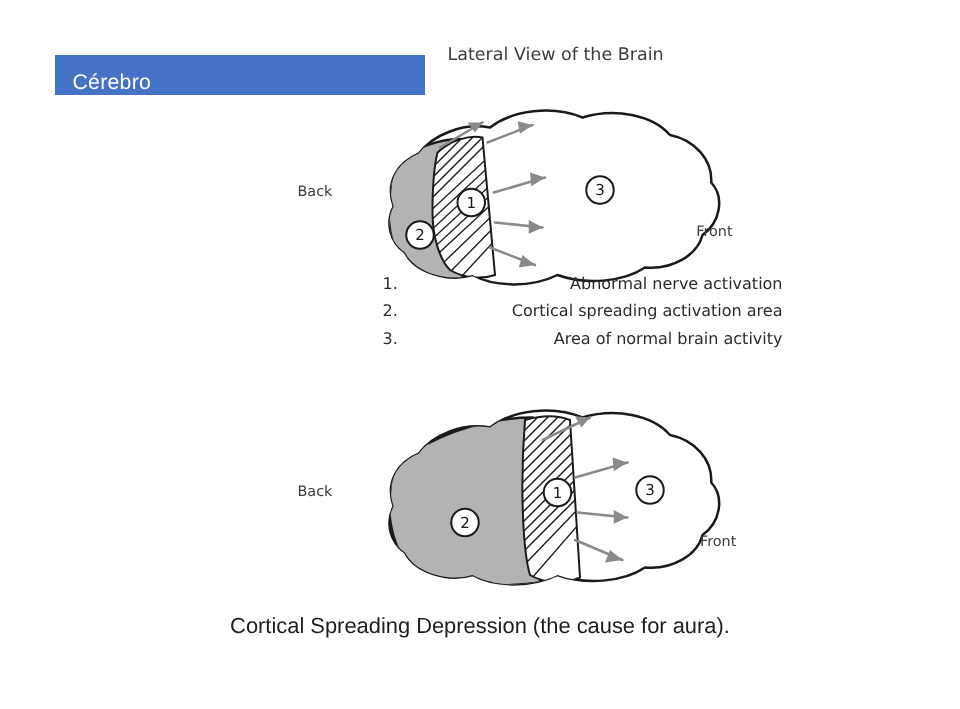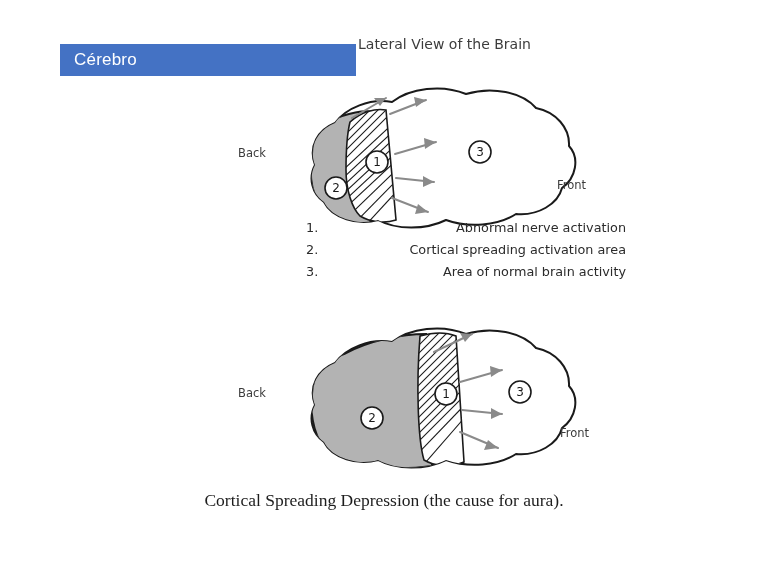--- a/index.html
+++ b/index.html
@@ -19,27 +19,27 @@
     position: absolute;
     left: 0; top: 0;
     width: 768px;
     height: 567px;
     background: #ffffff;
   }
 
   
   .title-banner {
     position: absolute;
-    left: 60px;
+    left: 44px;
     top: 44px;
     width: 296px;
     height: 32px;
     background: #4472c4;
     display: flex;
-    align-items: center;
+    align-items: flex-end;
   }
   .title-banner .title-text {
     color: #ffffff;
     font-size: 17px;
     font-family: "Liberation Sans", sans-serif;
     padding-left: 14px;
     letter-spacing: 0.2px;
   }
 
   
@@ -118,21 +118,21 @@
     text-align: right;
   }
 
   
   .bottom-caption {
     position: absolute;
     left: 0;
     top: 490px;
     width: 768px;
     text-align: center;
-    font-family: Liberation Serif, serif;
+    font-family: Liberation Sans, sans-serif;
     font-size: 17.5px;
     color: #1d1d1d;
   }
 
   svg { display: block; }
   .brain-outline {
     fill: #ffffff;
     stroke: #1a1a1a;
     stroke-width: 2;
     stroke-linejoin: round;

